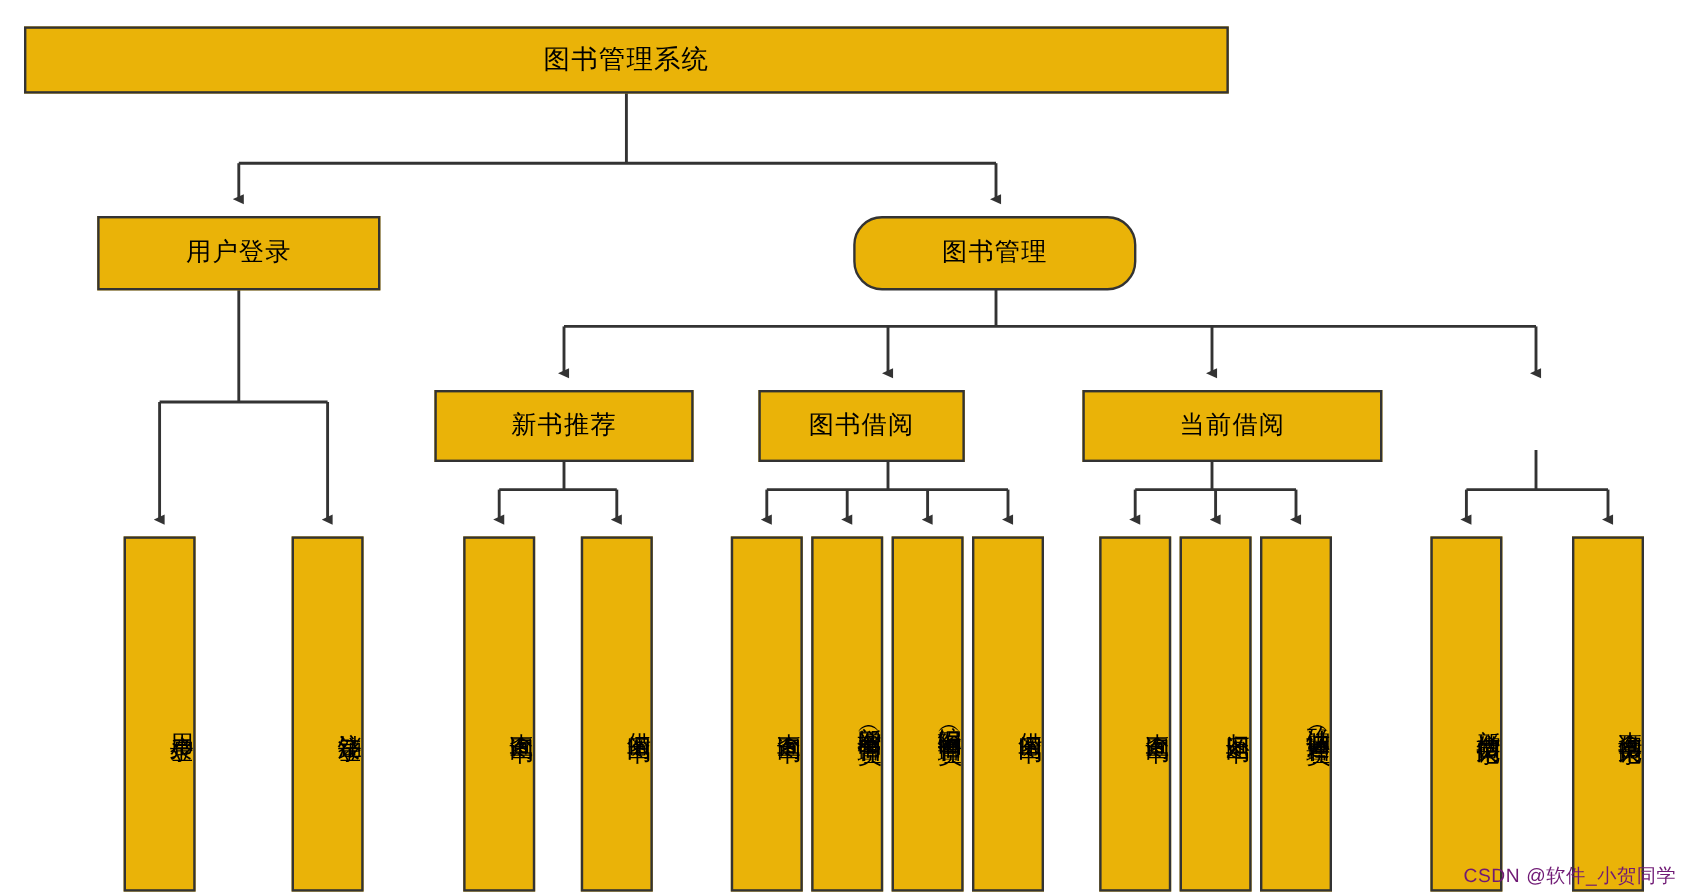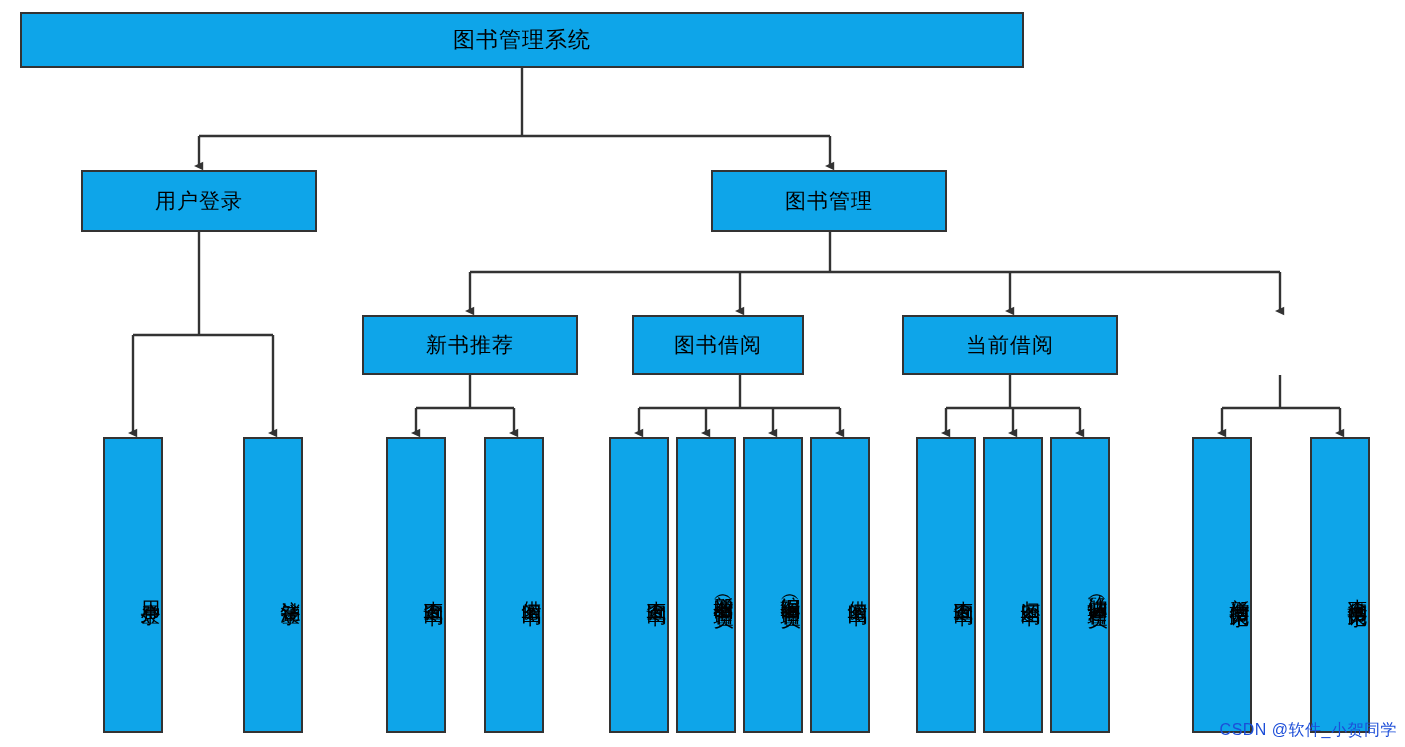--- a/index.html
+++ b/index.html
@@ -24,27 +24,28 @@
     left: 0;
     top: 0;
     width: 1405px;
     height: 747px;
     pointer-events: none;
   }
   .node {
     position: absolute;
     box-sizing: border-box;
     border: 2.2px solid #333333;
-    background: #0ea5e9;
+    background: #eab308;
     display: flex;
     align-items: center;
     justify-content: center;
     text-align: center;
     color: #000000;
     z-index: 2;
+    margin-top: 10px;
   }
   .node.horiz {
     font-size: 21px;
     letter-spacing: 1px;
     line-height: 1.25;
   }
   .node.root {
     font-size: 22px;
   }
   .node.vert {
@@ -61,21 +62,21 @@
     writing-mode: vertical-rl;
     text-orientation: upright;
     display: block;
     white-space: nowrap;
   }
   .watermark {
     position: absolute;
     right: 8px;
     bottom: 6px;
     font-size: 16px;
-    color: #1d4ed8;
+    color: #701a75;
     white-space: nowrap;
     z-index: 5;
     letter-spacing: 0.5px;
   }
 </style>
 </head>
 <body>
 
 <div id="canvas">
 
@@ -130,33 +131,33 @@
   </svg>
 
   <div class="node horiz root" style="left:20px; top:12px; width:1004px; height:56px;">
     <span>图书管理系统</span>
   </div>
 
   <div class="node horiz" style="left:81px; top:170px; width:236px; height:62px;">
     <span>用户登录</span>
   </div>
 
-  <div class="node horiz" style="left:711px; top:170px; width:236px; height:62px;">
+  <div class="node horiz" style="left:711px; top:170px; width:236px; height:62px;border-radius:24px;">
     <span>图书管理</span>
   </div>
 
   <div class="node horiz" style="left:362px; top:315px; width:216px; height:60px;">
     <span>新书推荐</span>
   </div>
 
   <div class="node horiz" style="left:632px; top:315px; width:172px; height:60px;">
     <span>图书借阅</span>
   </div>
 
-  <div class="node horiz" style="left:902px; top:315px; width:216px; height:60px;">
+  <div class="node horiz" style="left:902px; top:315px; width:250px; height:60px;">
     <span>当前借阅</span>
   </div>
 
 
   <div class="node vert" style="left:103px; top:437px; width:60px; height:296px;">
     <span class="vlabel">用户登录</span>
   </div>
 
   <div class="node vert" style="left:243px; top:437px; width:60px; height:296px;">
     <span class="vlabel">注销登录</span>

